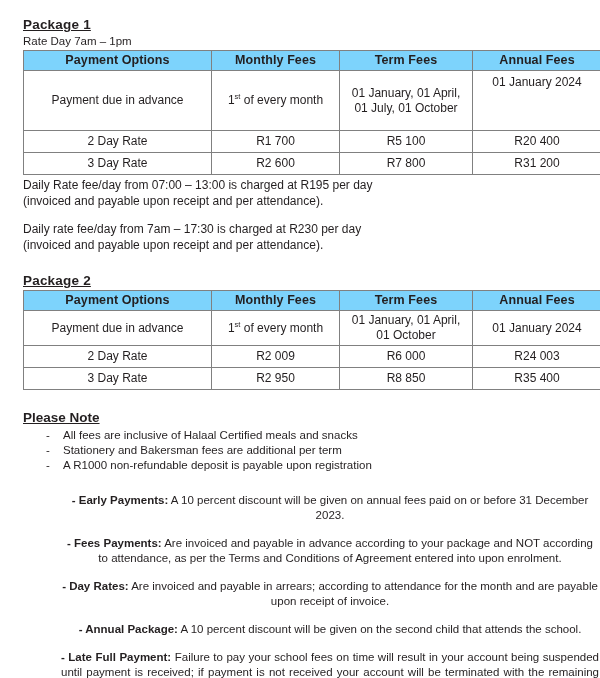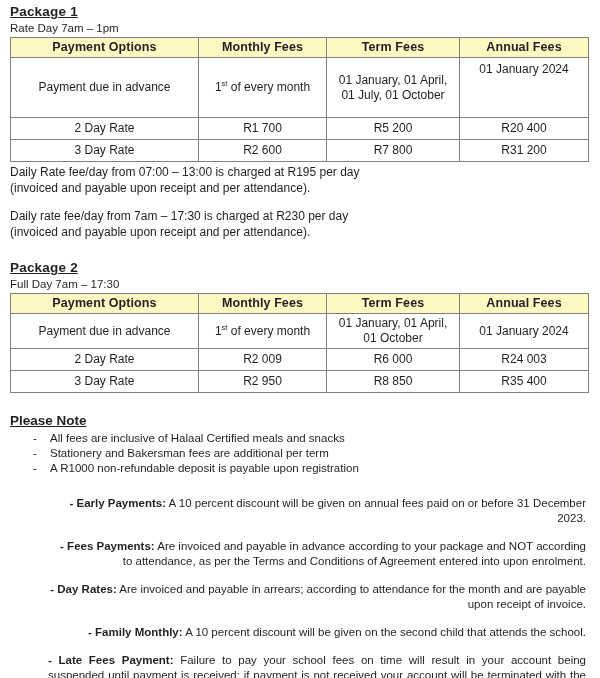--- a/index.html
+++ b/index.html
@@ -12,21 +12,21 @@
     height: 678px;
     font-family: "Liberation Sans", sans-serif;
     color: #231f20;
     -webkit-font-smoothing: antialiased;
     overflow: hidden;
   }
   .page {
     position: relative;
     width: 600px;
     height: 678px;
-    padding: 0;
+    padding: 13px;
     box-sizing: border-box;
   }
 
   
   .pkg-heading {
     font-size: 13.5px;
     font-weight: bold;
     text-decoration: underline;
     letter-spacing: 0.2px;
     margin: 0 0 1px 10px;
@@ -48,21 +48,21 @@
   }
   table.fees td, table.fees th {
     border: 1px solid #808080;
     text-align: center;
     vertical-align: middle;
     font-size: 12px;
     line-height: 15px;
     padding: 1px 3px;
   }
   table.fees thead th {
-    background: #fef9c3;
+    background: #7dd3fc;
     font-weight: bold;
     font-size: 12.5px;
     height: 17px;
     padding: 1px 3px;
     letter-spacing: 0.1px;
   }
   col.c1 { width: 188px; }
   col.c2 { width: 128px; }
   col.c3 { width: 133px; }
   col.c4 { width: 129px; }
@@ -106,21 +106,21 @@
     top: 0;
   }
 
   .policy {
     font-size: 11.5px;
     line-height: 15px;
     margin: 0 0 0 48px;
     width: 538px;
     text-align: justify;
   }
-  .policy.ragged { text-align: right; }
+  .policy.ragged { text-align: center; }
   .policy b { font-weight: bold; }
 </style>
 </head>
 <body>
 
 <div class="page">
 
   <div style="height:4px"></div>
   <div class="pkg-heading">Package 1</div>
   <div class="pkg-sub">Rate Day 7am – 1pm</div>
@@ -143,21 +143,21 @@
     <tbody>
       <tr class="row-advance">
         <td>Payment due in advance</td>
         <td><span>1</span><sup>st</sup><span> of every month</span></td>
         <td><span>01 January, 01 April,</span><br><span>01 July, 01 October</span></td>
         <td style="vertical-align:top;padding-top:4px">01 January 2024</td>
       </tr>
       <tr class="row-rate">
         <td>2 Day Rate</td>
         <td>R1 700</td>
-        <td>R5 200</td>
+        <td>R5 100</td>
         <td>R20 400</td>
       </tr>
       <tr class="row-rate">
         <td>3 Day Rate</td>
         <td>R2 600</td>
         <td>R7 800</td>
         <td>R31 200</td>
       </tr>
     </tbody>
   </table>
@@ -168,21 +168,20 @@
     <div>(invoiced and payable upon receipt and per attendance).</div>
   </div>
   <div class="gap-md"></div>
   <div class="note-para">
     <div>Daily rate fee/day from 7am – 17:30 is charged at R230 per day</div>
     <div>(invoiced and payable upon receipt and per attendance).</div>
   </div>
 
   <div class="gap-lg"></div>
   <div class="pkg-heading">Package 2</div>
-  <div class="pkg-sub">Full Day 7am – 17:30</div>
 
   <table class="fees">
     <colgroup>
         <col class="c1">
         <col class="c2">
         <col class="c3">
         <col class="c4">
       </colgroup>
     <thead>
       <tr>
@@ -233,21 +232,21 @@
     <b>- Fees Payments:</b><span> Are invoiced and payable in advance according to your package and NOT according to attendance, as per the Terms and Conditions of Agreement entered into upon enrolment.</span>
   </div>
 
   <div class="gap-md"></div>
   <div class="policy ragged">
     <b>- Day Rates:</b><span> Are invoiced and payable in arrears; according to attendance for the month and are payable upon receipt of invoice.</span>
   </div>
 
   <div class="gap-md"></div>
   <div class="policy ragged">
-    <b>- Family Monthly:</b><span> A 10 percent discount will be given on the second child that attends the school.</span>
+    <b>- Annual Package:</b><span> A 10 percent discount will be given on the second child that attends the school.</span>
   </div>
 
   <div class="gap-md"></div>
   <div class="policy">
-    <b>- Late Fees Payment:</b><span> Failure to pay your school fees on time will result in your account being suspended until payment is received; if payment is not received your account will be terminated with the remaining outstanding fees total payable.</span>
+    <b>- Late Full Payment:</b><span> Failure to pay your school fees on time will result in your account being suspended until payment is received; if payment is not received your account will be terminated with the remaining outstanding fees total payable.</span>
   </div>
 
 </div>
 
 </body></html>

